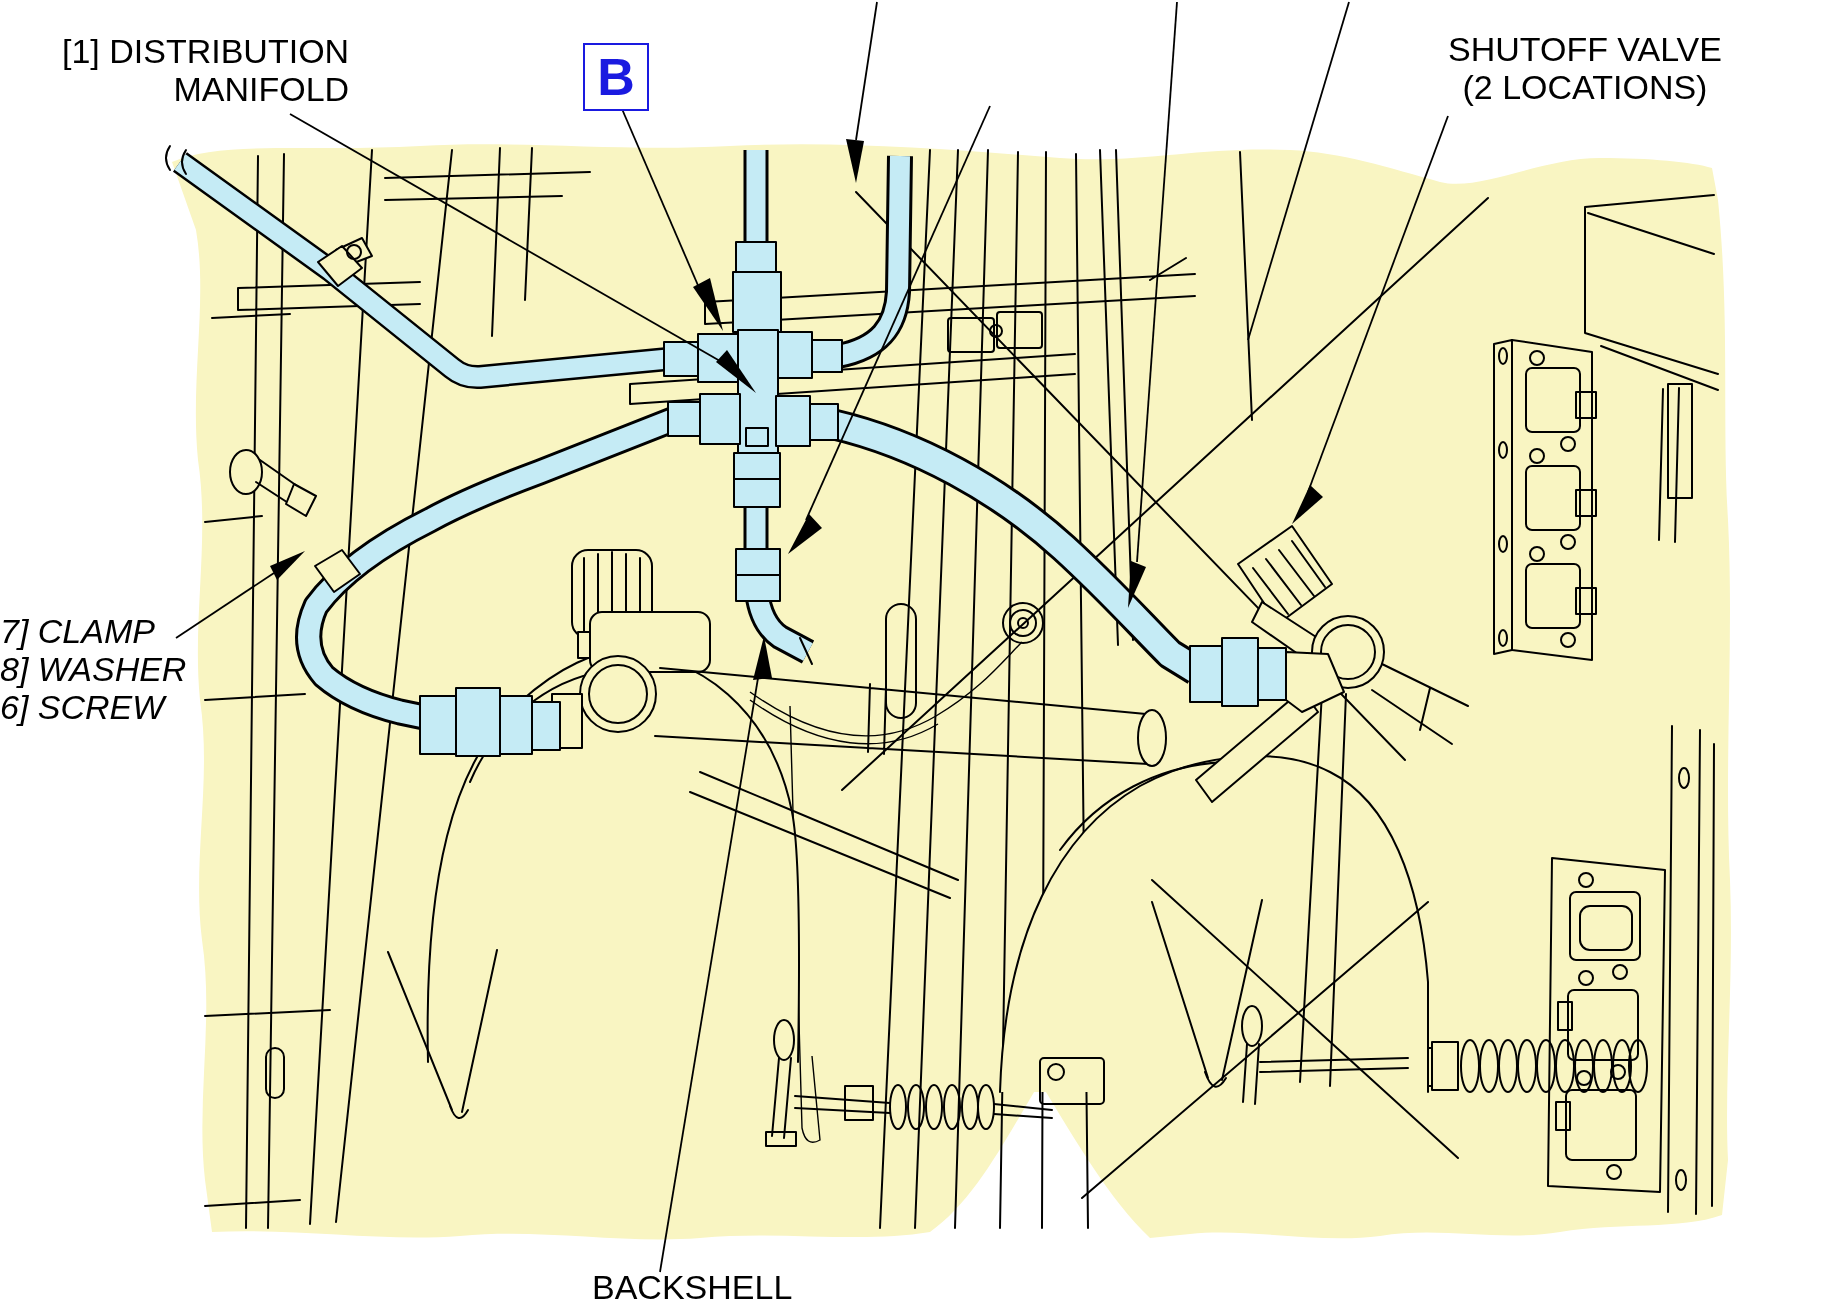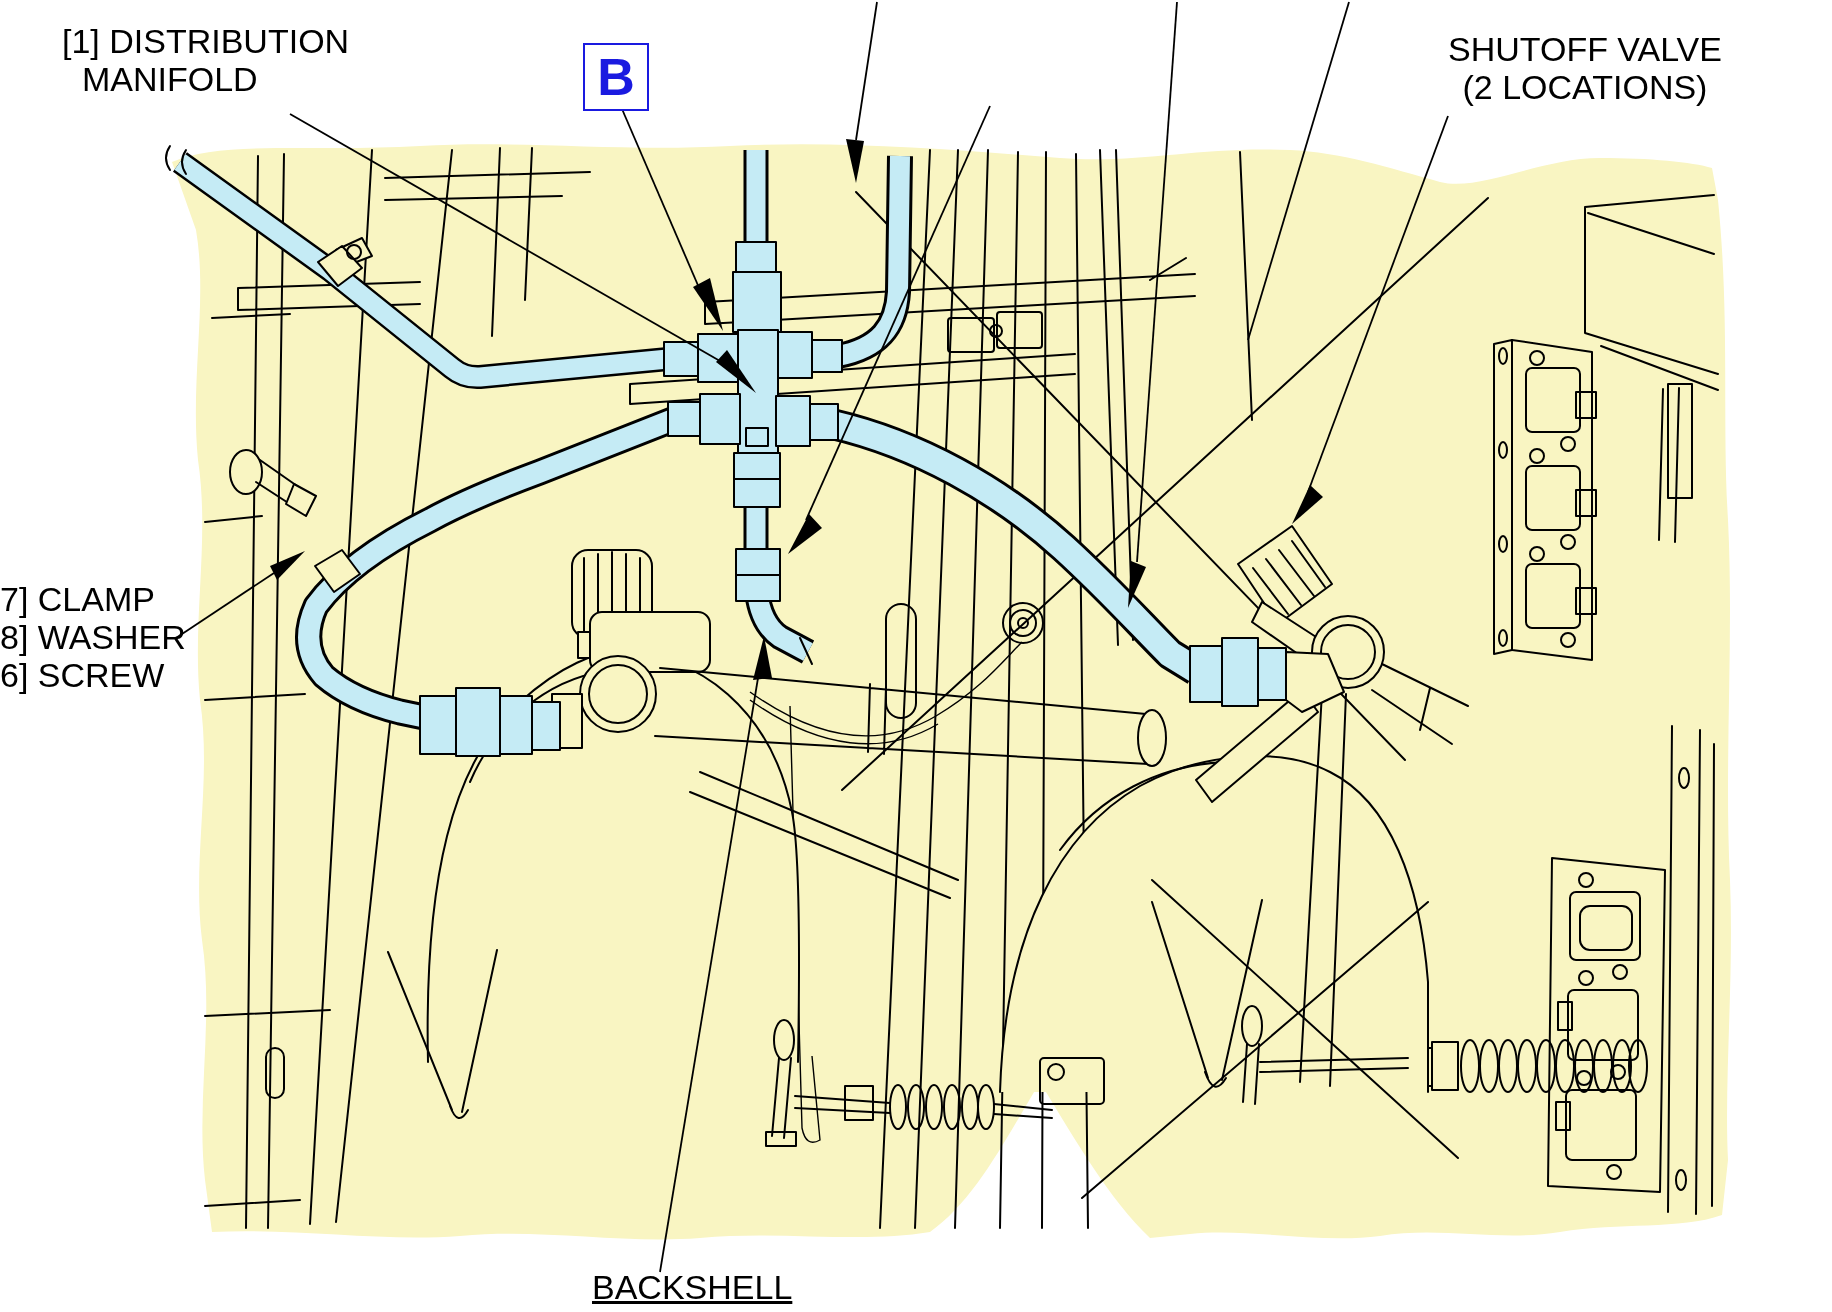--- a/index.html
+++ b/index.html
@@ -288,37 +288,37 @@
     <path class="leader" d="M1177,2 L1137,562"></path>
     <polygon class="arrow" points="1128,608 1131,561 1146,567"></polygon>
     <path class="leader" d="M1349,2 L1248,340"></path>
     <path class="leader" d="M1448,116 L1308,492"></path>
     <polygon class="arrow" points="1292,524 1310,485 1323,497"></polygon>
     <path class="leader" d="M176,638 L274,573"></path>
     <polygon class="arrow" points="305,551 270,566 277,580"></polygon>
   </g>
 </svg>
 
-  <div class="lbl" style="left:62px;top:22px;">
+  <div class="lbl" style="left:62px;top:32px;text-align:right;">
     <div>[1] DISTRIBUTION</div>
     <div class="ind1">MANIFOLD</div>
   </div>
 
   <div id="lblB">
     <span>B</span>
   </div>
 
 
   <div class="lbl" style="left:1448px;top:30px;text-align:center;">
     <div>SHUTOFF VALVE</div>
     <div>(2 LOCATIONS)</div>
   </div>
 
-  <div class="lbl" style="left:0px;top:580px;">
+  <div class="lbl" style="left:0px;top:612px;font-style:italic;">
     <div>7] CLAMP</div>
     <div>8] WASHER</div>
     <div>6] SCREW</div>
   </div>
 
-  <div class="lbl" style="left:592px;top:1268px;text-decoration:underline;">
+  <div class="lbl" style="left:592px;top:1268px;">
     <div>BACKSHELL</div>
   </div>
 </div>
 
 </body></html>

